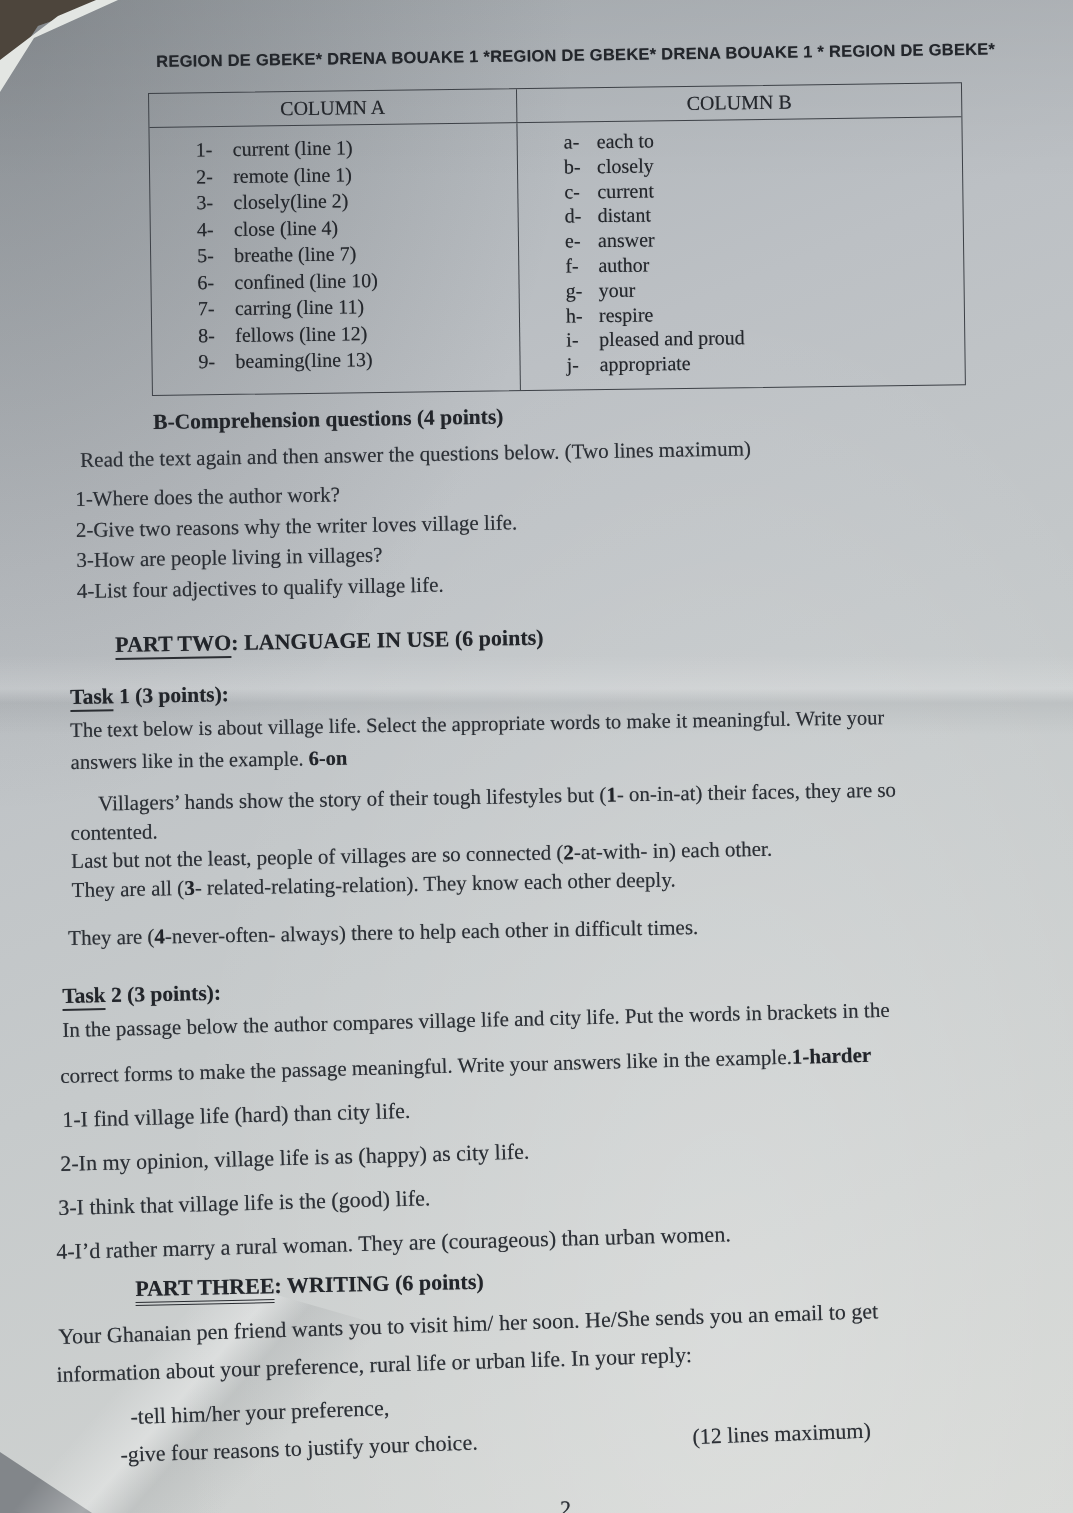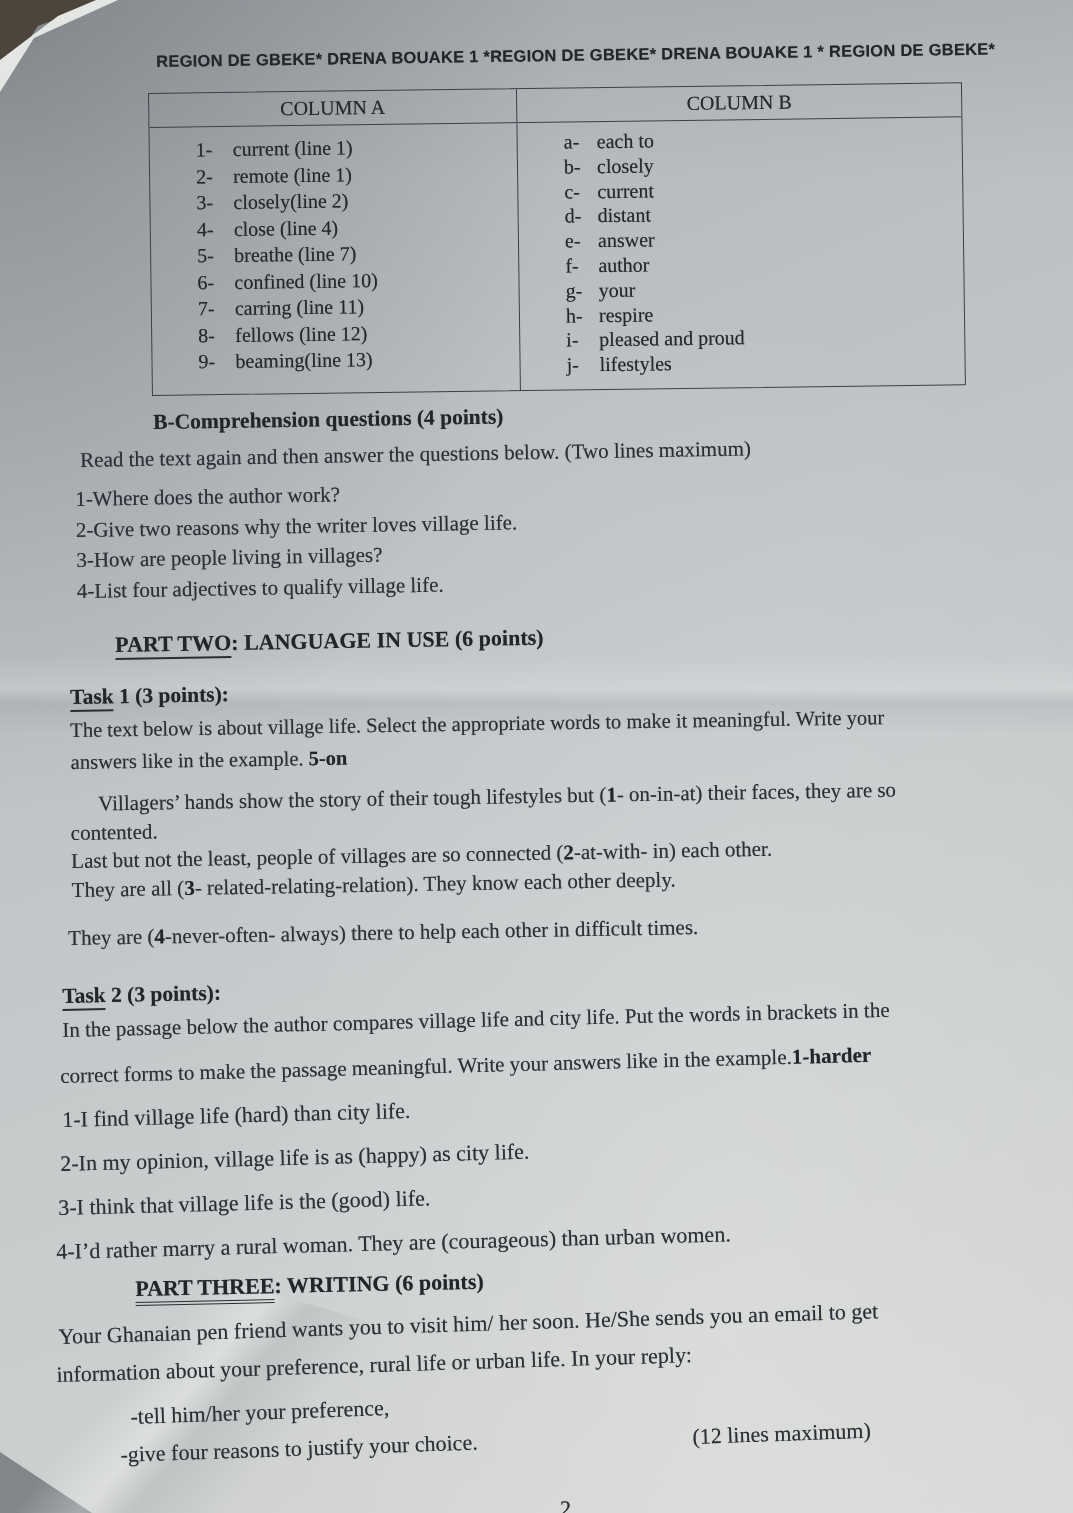--- a/index.html
+++ b/index.html
@@ -168,21 +168,21 @@
           <div class="trow">
               <span class="tnumB">h-</span>
               <span>respire</span>
             </div>
           <div class="trow">
               <span class="tnumB">i-</span>
               <span>pleased and proud</span>
             </div>
           <div class="trow">
               <span class="tnumB">j-</span>
-              <span>lifestyles</span>
+              <span>appropriate</span>
             </div>
         </div>
       </div>
     </div>
 
     <div class="abs h-bold r09" style="left:153px;top:410px;">B-Comprehension questions (4 points)</div>
     <div class="abs body21 r10" style="left:80px;top:448px;">Read the text again and then answer the questions below. (Two lines maximum)</div>
     <div class="abs body21 lh305 r10" style="left:75px;top:484px;">
       <div>1-Where does the author work?</div>
       <div>2-Give two reasons why the writer loves village life.</div>
@@ -192,21 +192,21 @@
 
     <div class="abs h-bold r10" style="left:115px;top:632px;font-size:22px;">
       <span class="u">PART TWO</span><span>: LANGUAGE IN USE (6 points)</span>
     </div>
 
     <div class="abs h-bold r10" style="left:70px;top:685px;">
       <span class="u">Task</span><span> 1 (3 points):</span>
     </div>
     <div class="abs body205 lh32 r09" style="left:70px;top:714px;">
       <div>The text below is about village life. Select the appropriate words to make it meaningful. Write your</div>
-      <div><span>answers like in the example. </span><b>5-on</b></div>
+      <div><span>answers like in the example. </span><b>6-on</b></div>
     </div>
     <div class="abs body21 lh285 r10" style="left:70px;top:790px;">
       <div class="indent"><span>Villagers’ hands show the story of their tough lifestyles but (</span><b>1</b><span>- on-in-at) their faces, they are so</span></div>
       <div>contented.</div>
       <div><span>Last but not the least, people of villages are so connected (</span><b>2</b><span>-at-with- in) each other.</span></div>
       <div><span>They are all (</span><b>3</b><span>- related-relating-relation). They know each other deeply.</span></div>
     </div>
     <div class="abs body21 r10" style="left:68px;top:926px;">
       <span>They are (</span><b>4</b><span>-never-often- always) there to help each other in difficult times.</span>
     </div>

